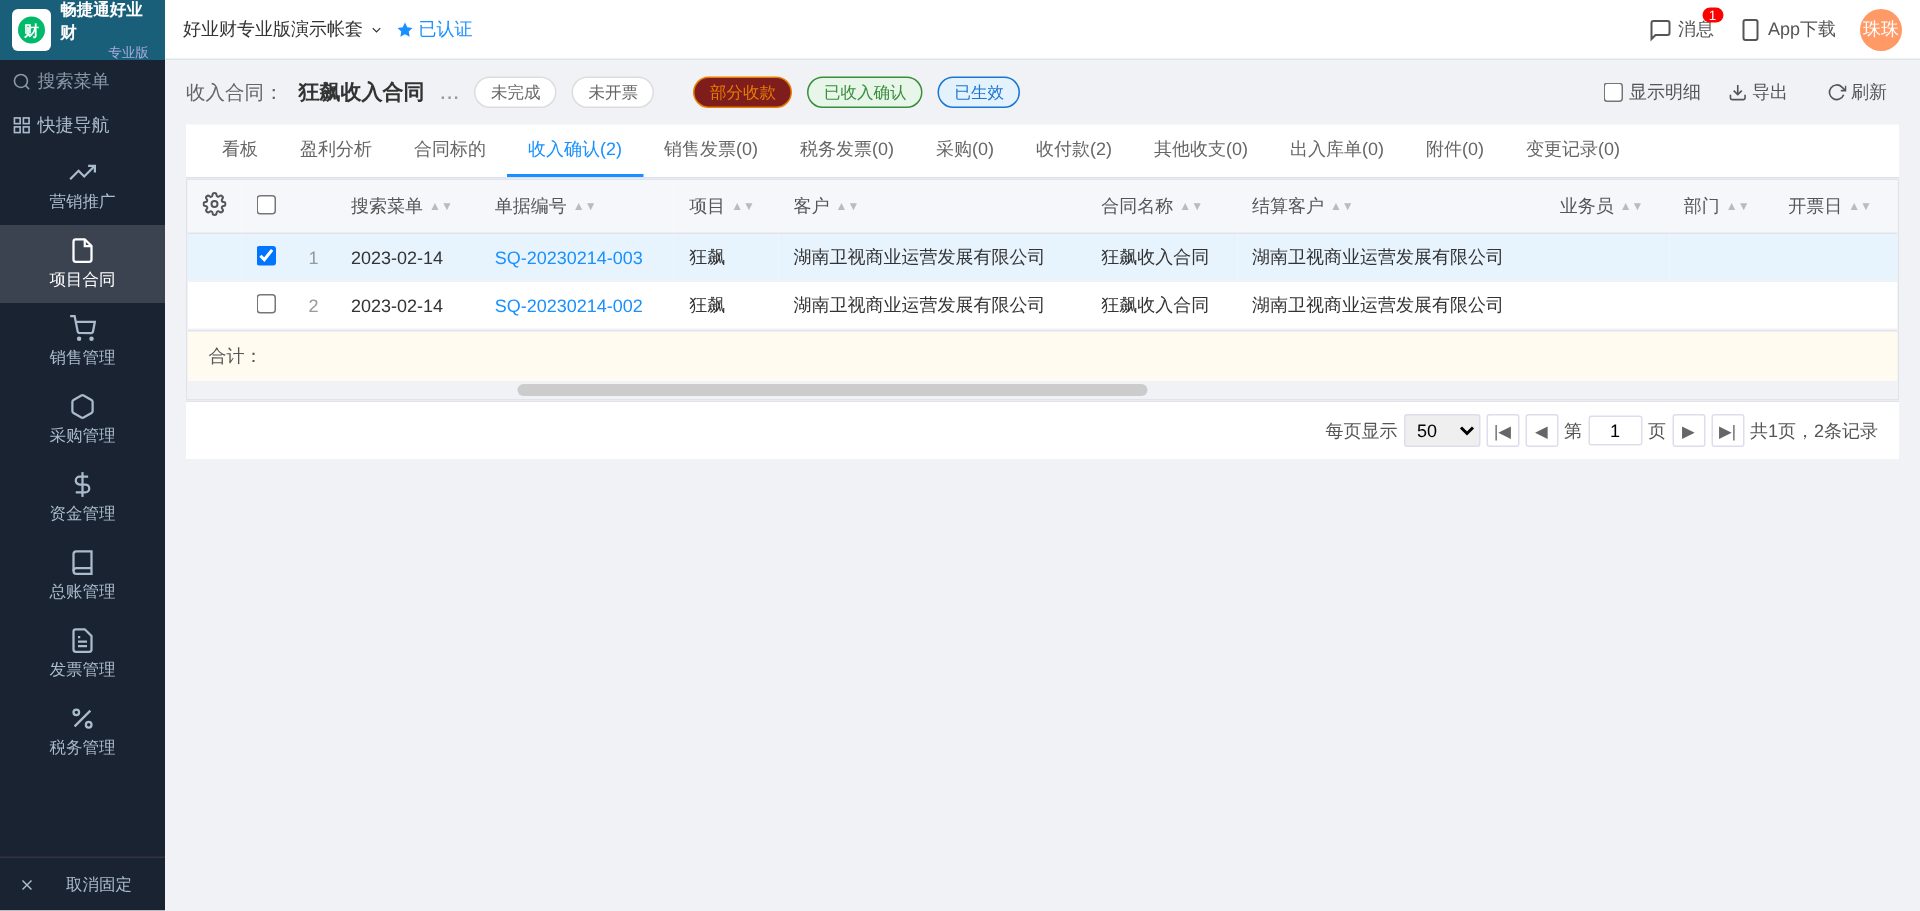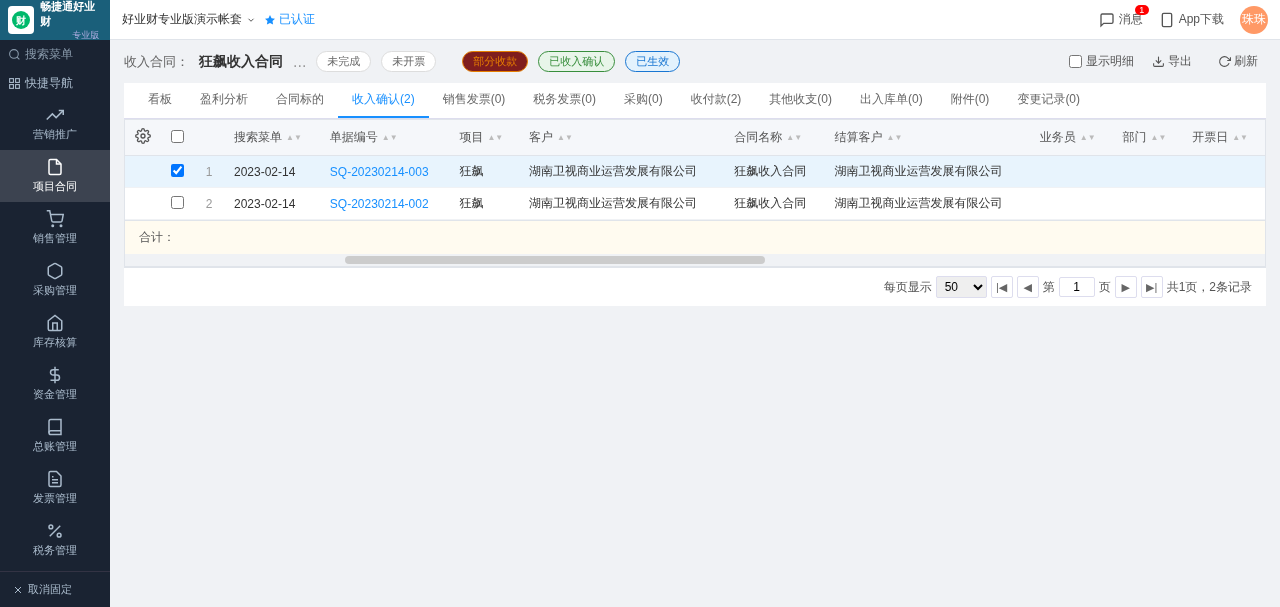--- a/index.html
+++ b/index.html
@@ -12,21 +12,21 @@
     .sidebar-logo-sub { color: #aad; font-size: 9px; margin-left: 32px; }
     .sidebar-search { display: flex; align-items: center; padding: 6px 8px; color: #8899aa; cursor: pointer; font-size: 12px; gap: 4px; }
     .sidebar-nav { display: flex; align-items: center; padding: 6px 8px; color: #aabbcc; cursor: pointer; font-size: 12px; gap: 4px; }
     .sidebar-item { display: flex; flex-direction: column; align-items: center; padding: 8px 4px; color: #aabbcc; cursor: pointer; font-size: 11px; gap: 3px; }
     .sidebar-item.active { background: rgba(255,255,255,0.15); color: #fff; }
     .sidebar-item svg { width: 18px; height: 18px; }
     .sidebar-scroll { overflow-y: auto; flex: 1; }
     .sidebar-scroll::-webkit-scrollbar { width: 3px; }
     .sidebar-scroll::-webkit-scrollbar-thumb { background: #334; }
     .sidebar-bottom { border-top: 1px solid #334; padding: 6px; }
-    .sidebar-bottom-item { display: flex; align-items: center; padding: 4px 6px; color: #aabbcc; font-size: 11px; gap: 4px; cursor: pointer; }
+    .sidebar-bottom-item { display: flex; align-items: center; padding: 4px 6px; color: #aabbcc; font-size: 11px; gap: 20px; cursor: pointer; }
 
     
     .main { flex: 1; display: flex; flex-direction: column; overflow: hidden; }
 
     
     .topbar { height: 40px; background: #fff; display: flex; align-items: center; padding: 0 12px; border-bottom: 1px solid #e0e4ea; gap: 8px; justify-content: space-between; }
     .topbar-left { display: flex; align-items: center; gap: 8px; }
     .topbar-company { font-size: 12px; color: #333; display: flex; align-items: center; gap: 4px; cursor: pointer; }
     .topbar-certified { color: #1890ff; font-size: 12px; display: flex; align-items: center; gap: 3px; }
     .topbar-right { display: flex; align-items: center; gap: 16px; }
@@ -138,27 +138,20 @@
           <circle cx="20" cy="21" r="1"></circle>
           <path d="M1 1h4l2.68 13.39a2 2 0 0 0 2 1.61h9.72a2 2 0 0 0 2-1.61L23 6H6"></path>
         </svg>
       <span>销售管理</span>
     </div>
     <div class="sidebar-item">
       <svg width="18" height="18" viewBox="0 0 24 24" fill="none" stroke="#aabbcc" stroke-width="2">
           <path d="M21 16V8a2 2 0 0 0-1-1.73l-7-4a2 2 0 0 0-2 0l-7 4A2 2 0 0 0 3 8v8a2 2 0 0 0 1 1.73l7 4a2 2 0 0 0 2 0l7-4A2 2 0 0 0 21 16z"></path>
         </svg>
       <span>采购管理</span>
-    </div>
-    <div class="sidebar-item">
-      <svg width="18" height="18" viewBox="0 0 24 24" fill="none" stroke="#aabbcc" stroke-width="2">
-          <path d="M3 9l9-7 9 7v11a2 2 0 0 1-2 2H5a2 2 0 0 1-2-2z"></path>
-          <polyline points="9 22 9 12 15 12 15 22"></polyline>
-        </svg>
-      <span>库存核算</span>
     </div>
     <div class="sidebar-item">
       <svg width="18" height="18" viewBox="0 0 24 24" fill="none" stroke="#aabbcc" stroke-width="2">
           <line x1="12" y1="1" x2="12" y2="23"></line>
           <path d="M17 5H9.5a3.5 3.5 0 0 0 0 7h5a3.5 3.5 0 0 1 0 7H6"></path>
         </svg>
       <span>资金管理</span>
     </div>
     <div class="sidebar-item">
       <svg width="18" height="18" viewBox="0 0 24 24" fill="none" stroke="#aabbcc" stroke-width="2">

